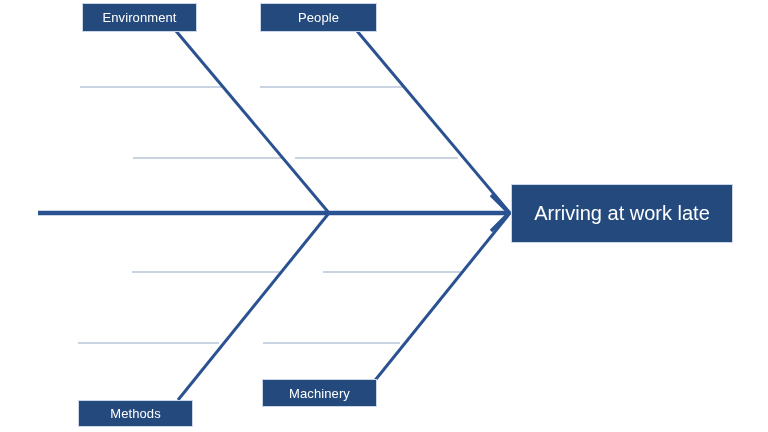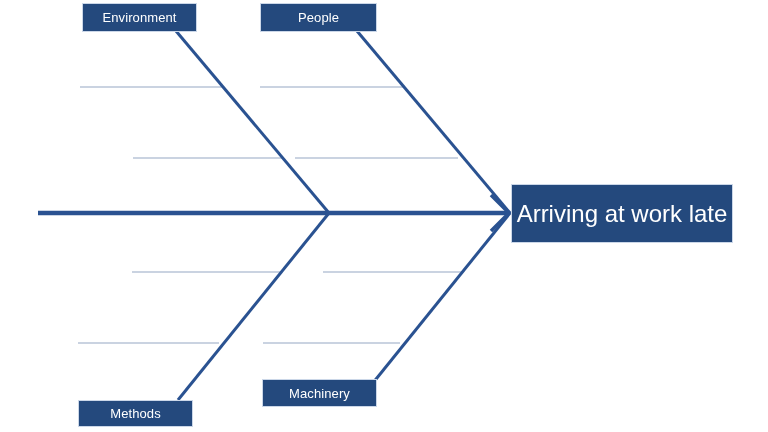--- a/index.html
+++ b/index.html
@@ -43,21 +43,21 @@
   .cat-ppl   { left: 260px; top: 3px;   width: 117px; height: 29px; }
   .cat-meth  { left: 78px;  top: 400px; width: 115px; height: 27px; }
   .cat-mach  { left: 262px; top: 379px; width: 115px; height: 28px; }
   .effect-box {
     position: absolute;
     left: 511px; top: 184px;
     width: 222px; height: 59px;
     background: var(--fill);
     border: 1px solid #CBD7E8;
     color: var(--text);
-    font-size: 24px;
+    font-size: 20px;
     display: flex;
     align-items: center;
     justify-content: center;
     white-space: nowrap;
   }
 </style>
 </head>
 <body>
 
 <div class="canvas">

